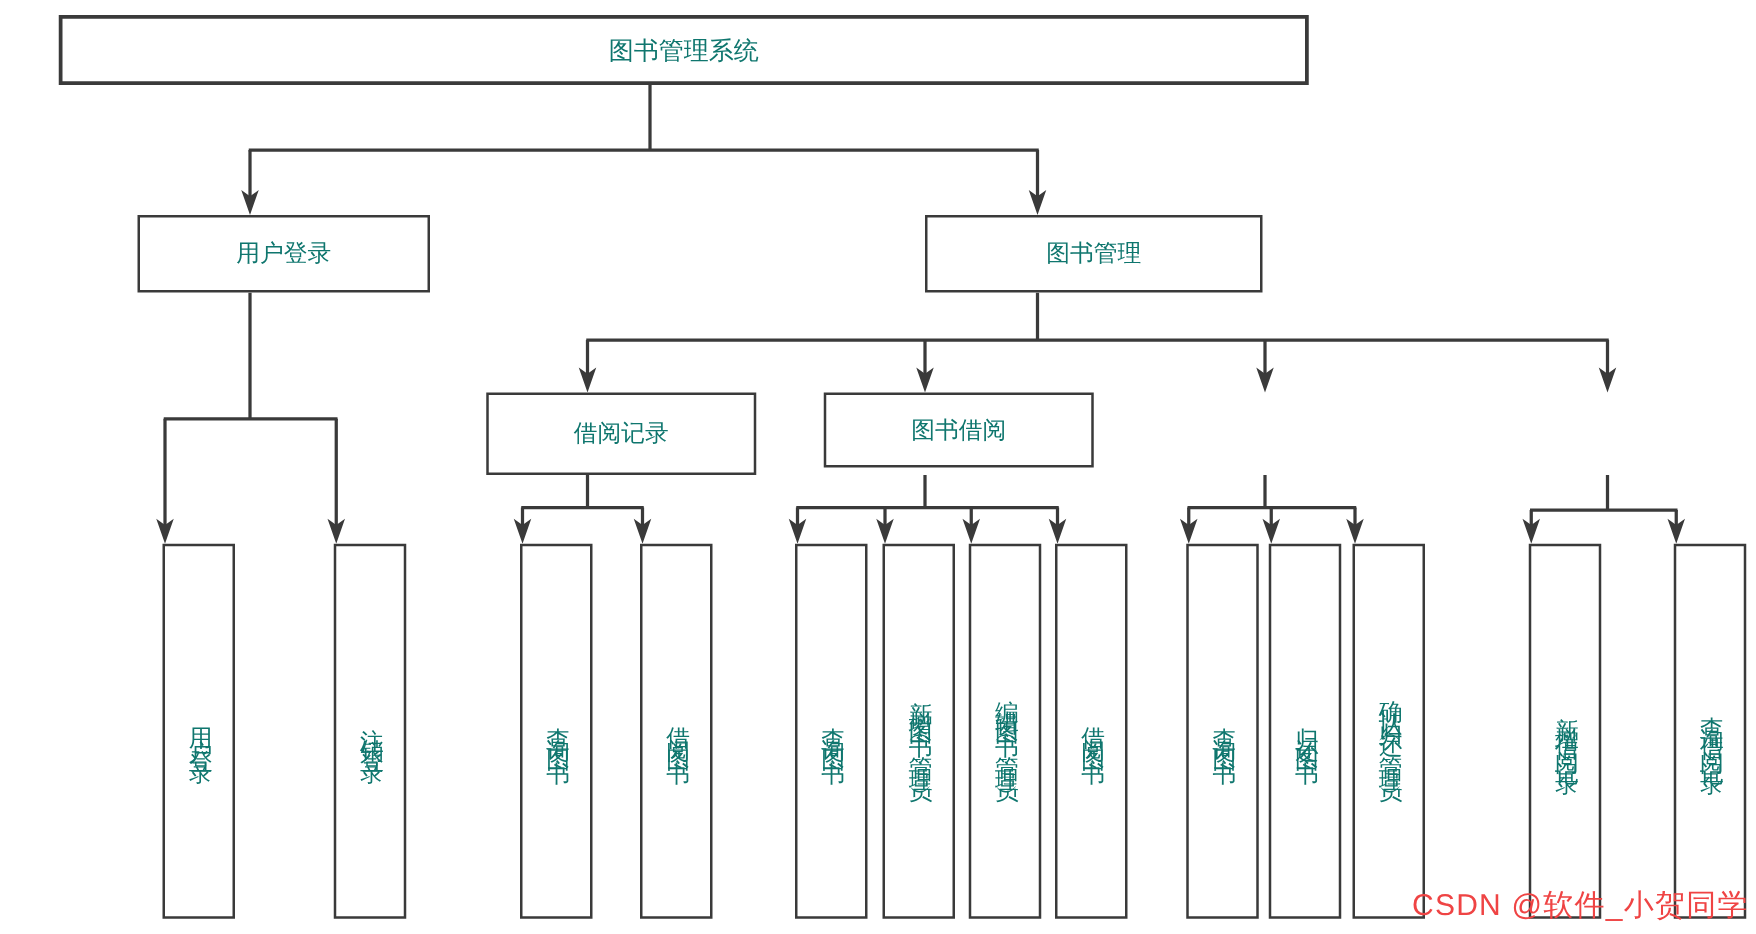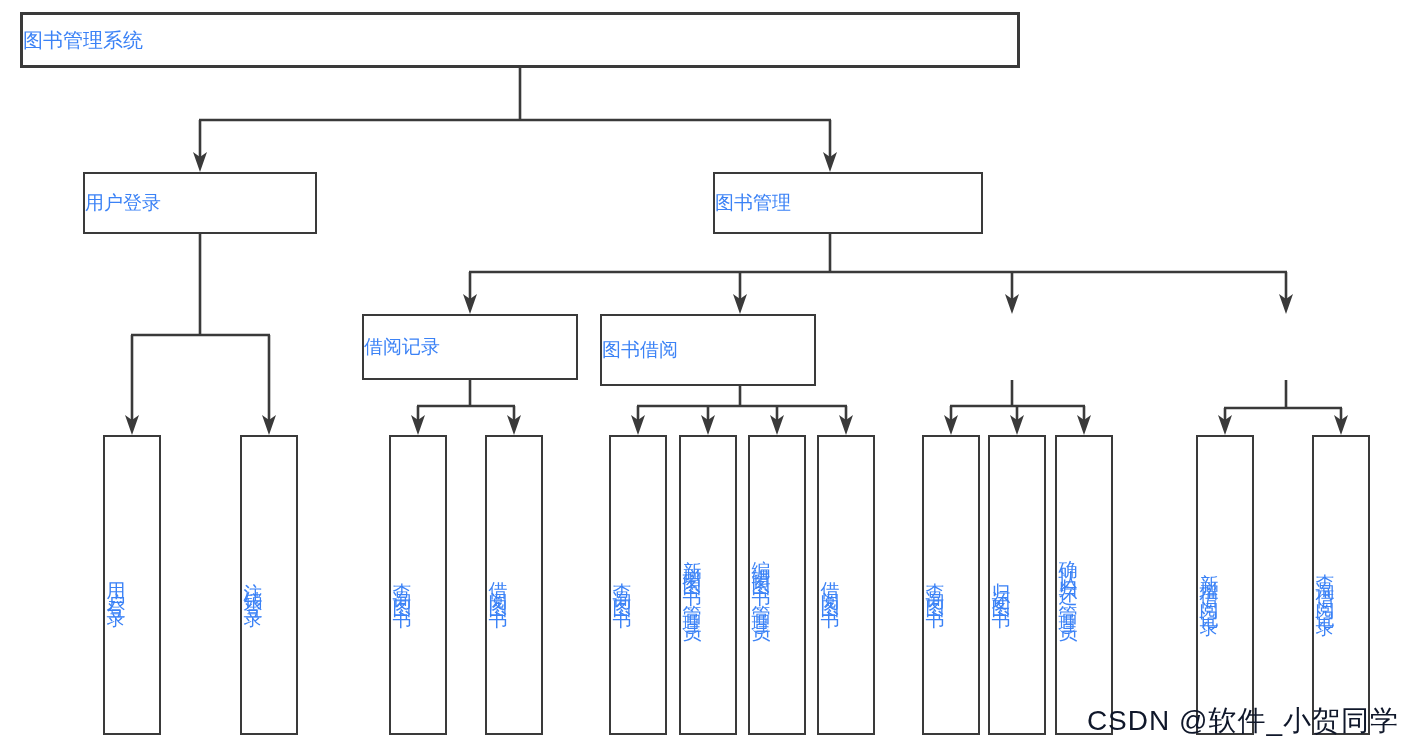--- a/index.html
+++ b/index.html
@@ -10,43 +10,45 @@
     font-family:"Liberation Sans","DejaVu Sans",sans-serif;
     overflow:hidden;
   }
   .box{
     position:absolute;
     box-sizing:border-box;
     border:2px solid #3a3a3a;
     background:#ffffff;
     display:flex;
     align-items:center;
-    color:#3b82f6;
+    justify-content:center;
+    color:#0f766e;
     font-size:19px;
     z-index:2;
+    margin-left:27px;
   }
   .box.root{border-width:3px;font-size:20px;}
   .box.v span{
     writing-mode:vertical-lr;
     text-orientation:mixed;
     letter-spacing:9px;
     line-height:1.1;
     white-space:nowrap;
   }
   #connectors{
     position:absolute;left:0;top:0;z-index:1;
     pointer-events:none;
   }
   #connectors line{stroke:#3a3a3a;stroke-width:2.6;}
   #connectors polygon{fill:#3a3a3a;stroke:none;}
   #watermark{
     position:absolute;
     right:6px;bottom:7px;
-    color:#0f172a;
-    font-size:28px;
+    color:#ef4444;
+    font-size:24px;
     letter-spacing:1px;
     z-index:3;
     margin-left:40px;
   }
 </style>
 </head>
 <body>
 
 <div id="canvas">
 
@@ -119,21 +121,21 @@
   <div class="box" style="left:83px;top:172px;width:234px;height:62px">
     <span>用户登录</span>
   </div>
   <div class="box" style="left:713px;top:172px;width:270px;height:62px">
     <span>图书管理</span>
   </div>
 
   <div class="box" style="left:362px;top:314px;width:216px;height:66px">
     <span>借阅记录</span>
   </div>
-  <div class="box" style="left:600px;top:314px;width:216px;height:72px">
+  <div class="box" style="left:632px;top:314px;width:216px;height:60px">
     <span>图书借阅</span>
   </div>
 
   <div class="box v" style="left:103px;top:435px;width:58px;height:300px">
     <span>用户登录</span>
   </div>
   <div class="box v" style="left:240px;top:435px;width:58px;height:300px">
     <span>注销登录</span>
   </div>
 

